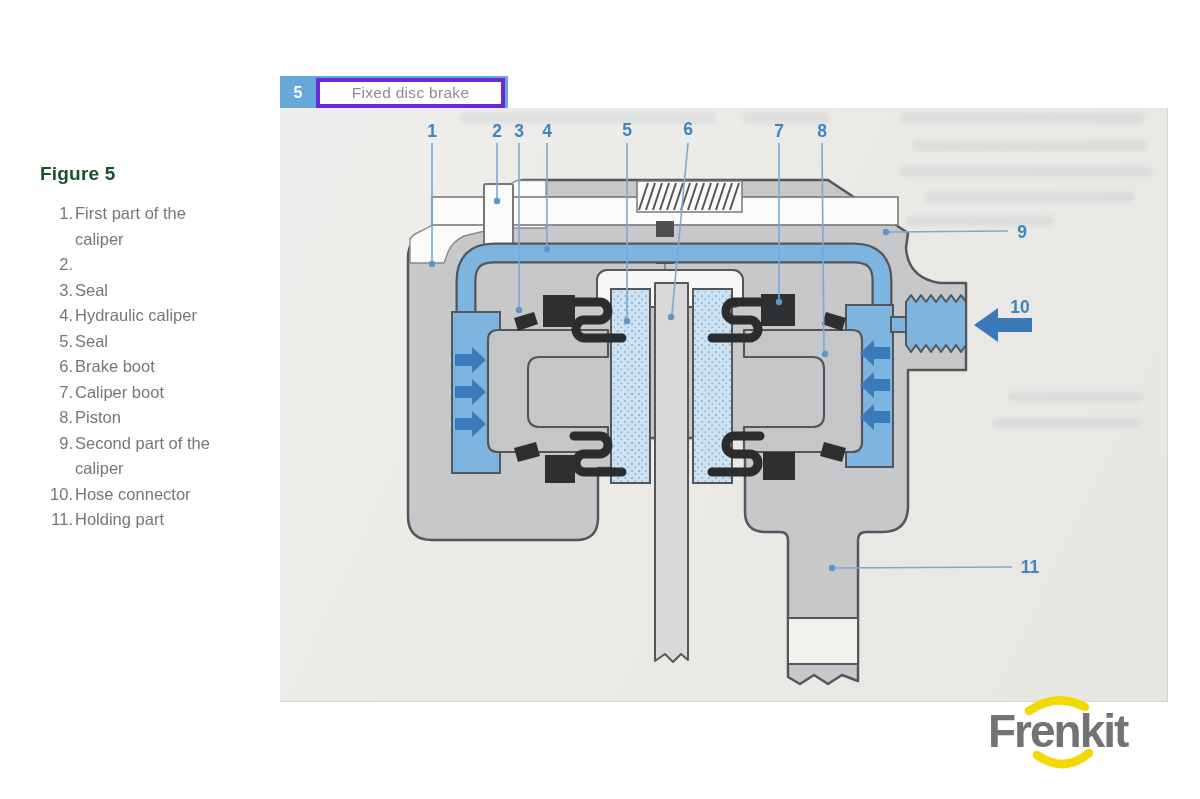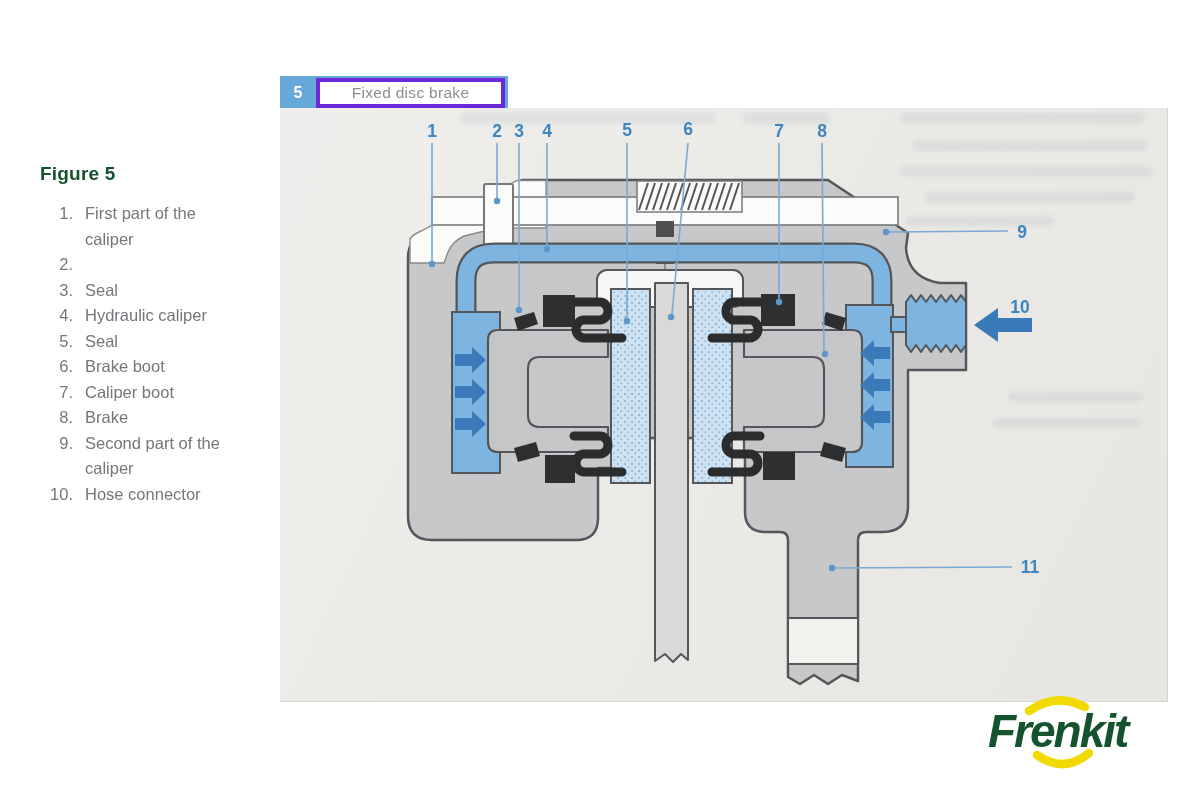--- a/index.html
+++ b/index.html
@@ -4,38 +4,38 @@
 <style>
   html,body{margin:0;padding:0;background:#fff;}
   .page{position:relative;width:1200px;height:799px;background:#ffffff;overflow:hidden;
         font-family:"Liberation Sans",sans-serif;}
   
   .figure-panel{position:absolute;left:40px;top:163px;width:185px;}
   .figure-title{font-size:19px;font-weight:bold;color:#14532d;letter-spacing:.2px;}
   .parts-list{list-style:none;margin:16px 0 0 0;padding:0;}
   .parts-list li{display:flex;font-size:16.5px;line-height:25.5px;color:#73777b;}
   .parts-list .num{flex:none;width:33px;text-align:right;}
-  .parts-list .lbl{margin-left:12px;width:146px;}
+  .parts-list .lbl{margin-left:2px;width:146px;}
   
   .badge{position:absolute;left:280px;top:76px;width:228px;height:33px;background:#66a9d8;
          display:flex;align-items:center;}
   .badge-num{width:36px;text-align:center;color:#ffffff;font-weight:bold;font-size:16px;}
   .badge-box{flex:1;height:22px;margin-right:3px;background:#ffffff;border:4px solid #6d28d9;
              display:flex;align-items:center;justify-content:center;font-size:15.5px;
              color:#8b8e90;letter-spacing:.3px;}
   
   .panel{position:absolute;left:280px;top:108px;width:888px;height:594px;
          background:linear-gradient(115deg,#efeeec 0%,#ebeae6 45%,#e7e6e2 100%);
          box-shadow:inset -1px -1px 0 #d8d7d3;}
   .panel svg{position:absolute;left:0;top:0;display:block;}
   .panel svg text{font-family:"Liberation Sans",sans-serif;font-weight:bold;fill:#3f85c0;}
   
   .logo{position:absolute;left:988px;top:698px;width:200px;height:84px;}
-  .logo-text{position:absolute;left:0;top:6px;font-size:46px;font-weight:bold;font-style:italic;
-             color:#14532d;letter-spacing:-2px;white-space:nowrap;}
+  .logo-text{position:absolute;left:0;top:6px;font-size:46px;font-weight:bold;
+             color:#737373;letter-spacing:-2px;white-space:nowrap;}
   .logo svg{position:absolute;left:0;top:0;overflow:visible;}
 </style>
 </head>
 <body>
 
 <div class="page">
 
   <div class="figure-panel">
     <div class="figure-title">Figure 5</div>
     <ol class="parts-list">
@@ -61,29 +61,33 @@
       <li>
           <span class="num">6.</span>
           <span class="lbl">Brake boot</span>
         </li>
       <li>
           <span class="num">7.</span>
           <span class="lbl">Caliper boot</span>
         </li>
       <li>
           <span class="num">8.</span>
-          <span class="lbl">Brake</span>
+          <span class="lbl">Piston</span>
         </li>
       <li>
           <span class="num">9.</span>
           <span class="lbl">Second part of the caliper</span>
         </li>
       <li>
           <span class="num">10.</span>
           <span class="lbl">Hose connector</span>
+        </li>
+      <li>
+          <span class="num">11.</span>
+          <span class="lbl">Holding part</span>
         </li>
     </ol>
   </div>
 
   <div class="badge">
     <div class="badge-num">5</div>
     <div class="badge-box">Fixed disc brake</div>
   </div>
 
   <div class="panel">

